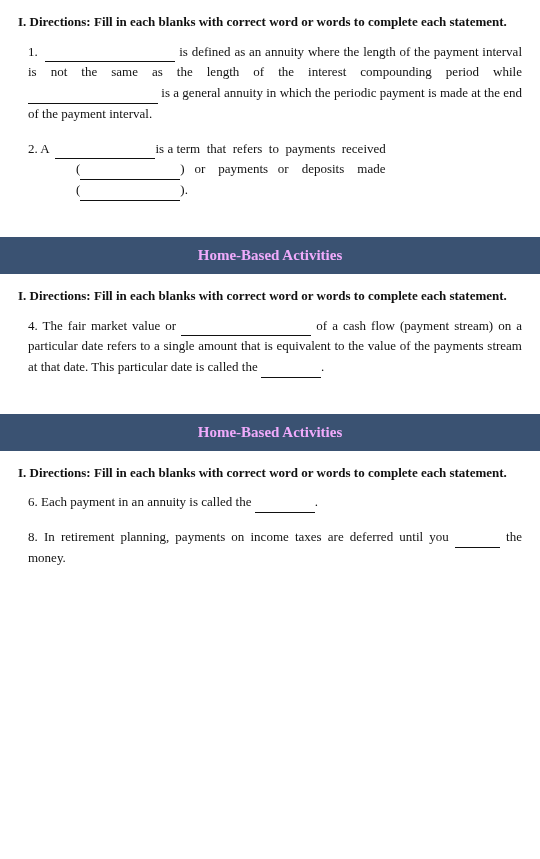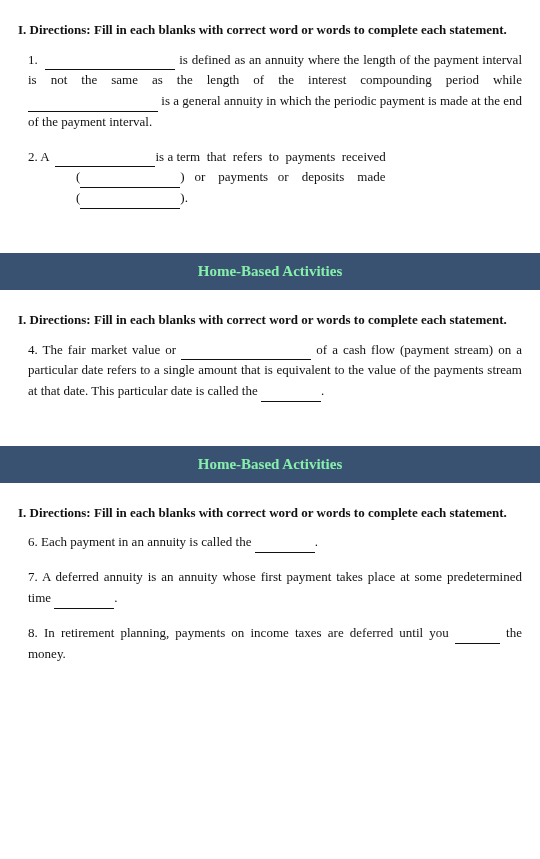--- a/index.html
+++ b/index.html
@@ -5,21 +5,21 @@
     * { margin: 0; padding: 0; box-sizing: border-box; }
     body {
       width: 540px;
       min-height: 859px;
       font-family: serif;
       font-size: 13px;
       background: #fff;
       color: #111;
     }
     .section {
-      padding: 20px 18px;
+      padding: 12px 18px;
     }
     .directions {
       font-weight: bold;
       font-size: 13px;
       margin-bottom: 10px;
       line-height: 1.5;
     }
     .item {
       margin-bottom: 14px;
       line-height: 1.6;
@@ -40,21 +40,21 @@
       min-width: 130px;
     }
     .blank-sm {
       min-width: 60px;
     }
     .blank-md {
       min-width: 100px;
     }
     .header-banner {
       background-color: #3a5272;
-      color: #86efac;
+      color: #f0abfc;
       text-align: center;
       padding: 10px 0;
       font-size: 15px;
       font-weight: bold;
       margin: 10px 0 0 0;
     }
   </style>
 </head>
 <body>
 
@@ -104,25 +104,20 @@
   <div class="section">
     <div class="directions">I. Directions: Fill in each blanks with correct word or words to complete each statement.</div>
 
 
     <div class="item">
       <p>
         6. Each payment in an annuity is called the <span class="blank blank-sm"></span>.
       </p>
     </div>
 
-    <div class="item">
-      <p>
-        7. A deferred annuity is an annuity whose first payment takes place at some predetermined time <span class="blank blank-sm"></span>.
-      </p>
-    </div>
 
     <div class="item">
       <p>
         8. In retirement planning, payments on income taxes are deferred until you <span class="blank" style="min-width:45px;"></span> the money.
       </p>
     </div>
   </div>
 
 </div>
 

